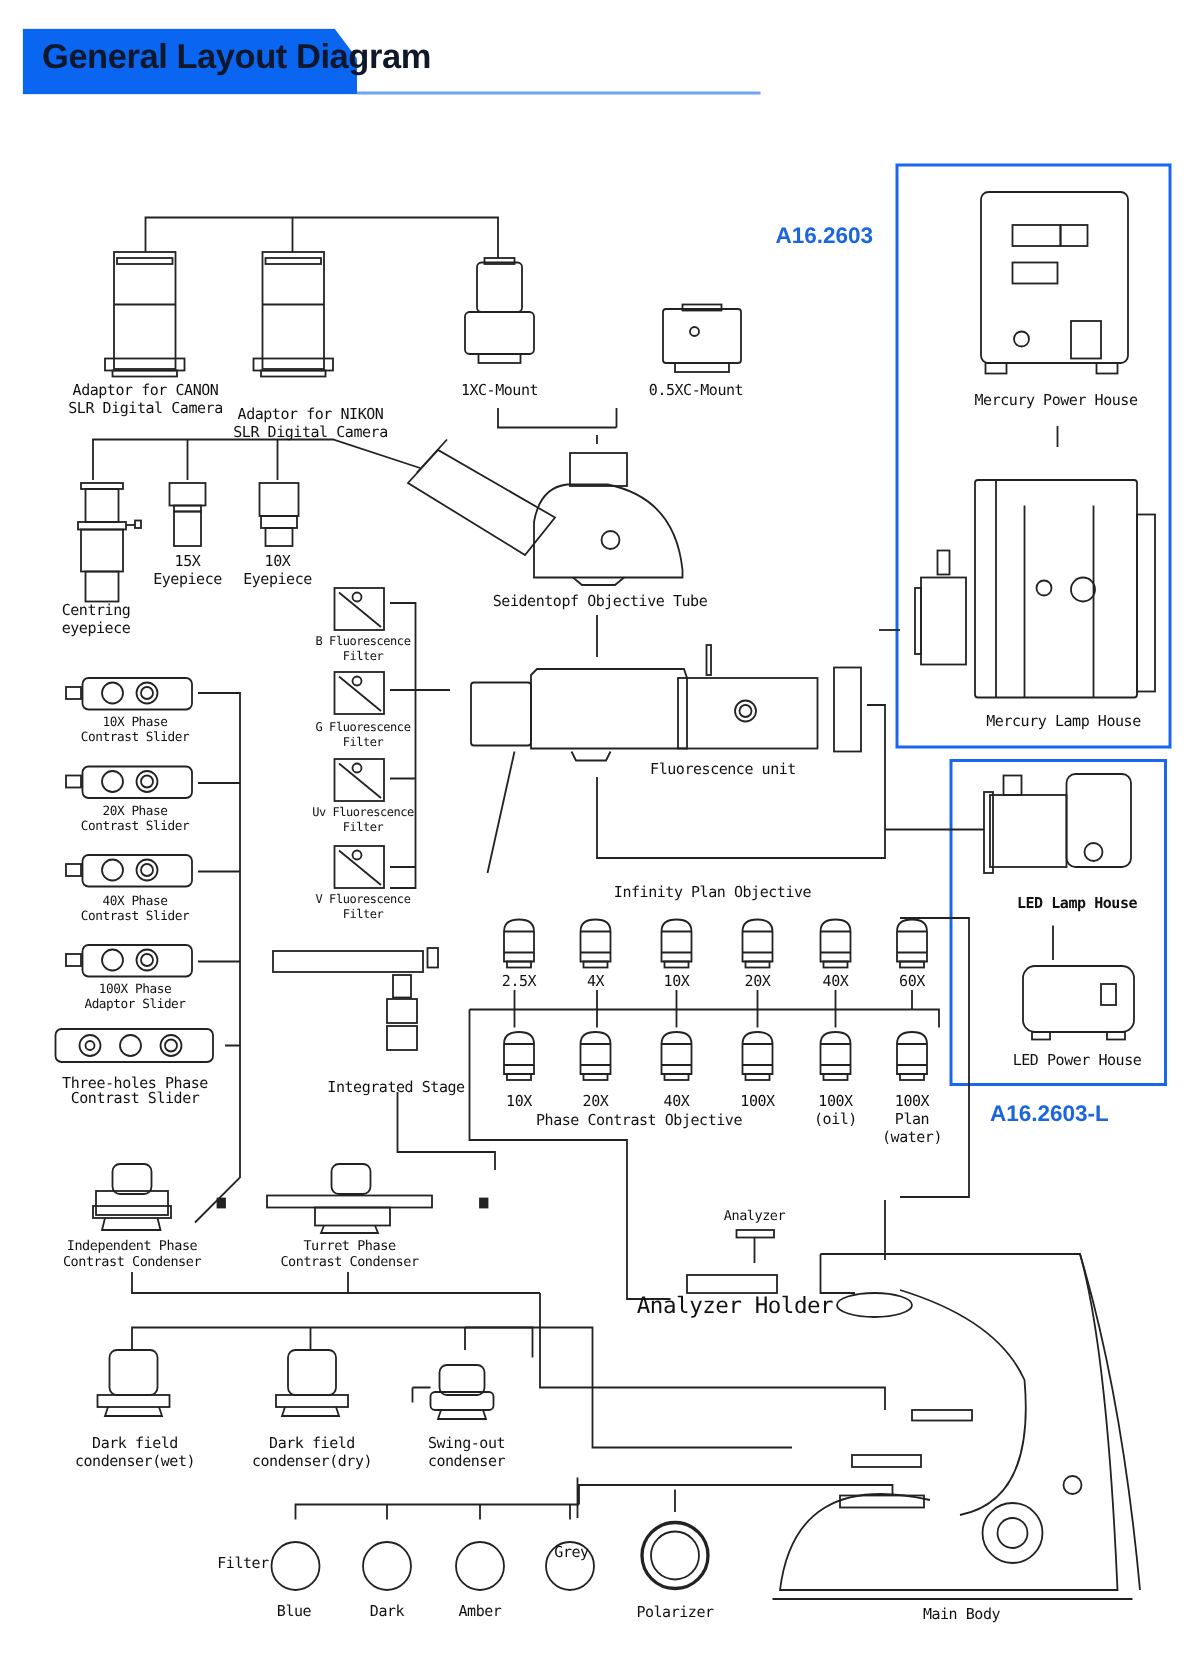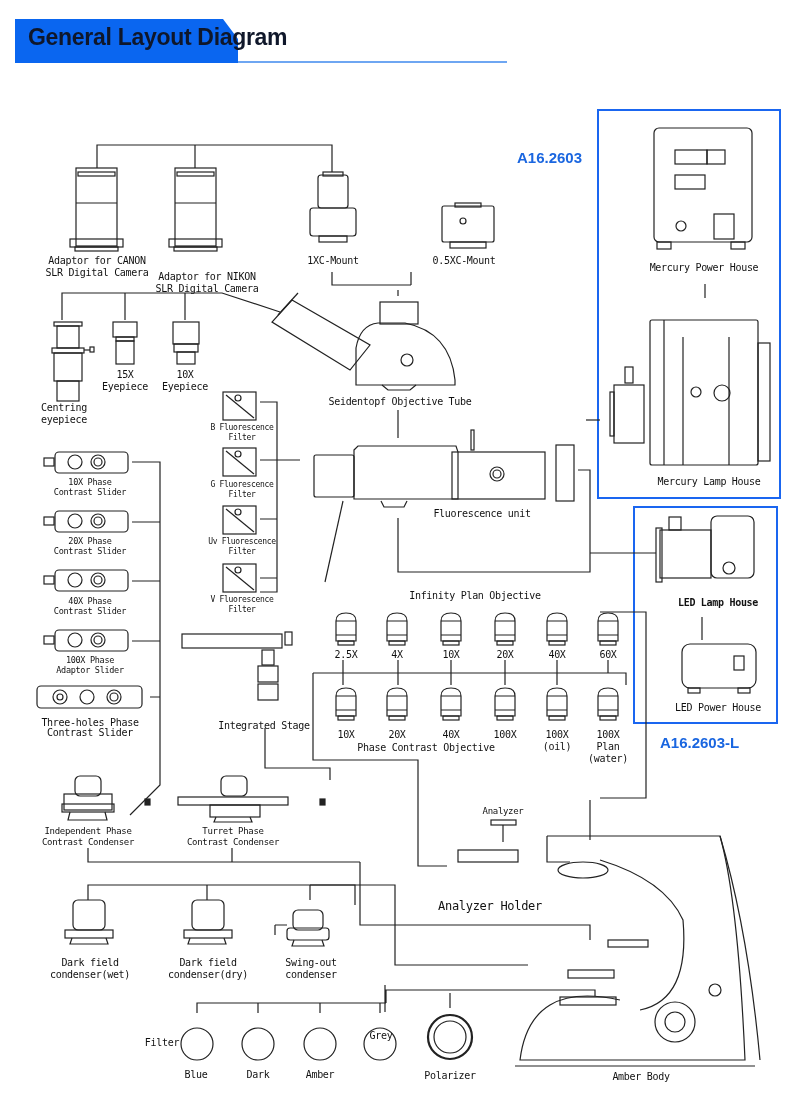--- a/index.html
+++ b/index.html
@@ -374,26 +374,26 @@
     <div class="lbl" style="left: 608px; top: 729px;">100X
 Plan
 (water)</div>
   </div>
 
 <div class="lbl" style="left:88px;top:826px;font-size:9px;line-height:11px;">Independent Phase
 Contrast Condenser</div>
 <div class="lbl" style="left:233px;top:826px;font-size:9px;line-height:11px;">Turret Phase
 Contrast Condenser</div>
 <div class="lbl" style="left:503px;top:805px;font-size:9px;">Analyzer</div>
-<div class="lbl" style="left:490px;top:864px;font-size:12px;margin-top:36px;">Analyzer Holder</div>
+<div class="lbl" style="left:490px;top:864px;font-size:15px;">Analyzer Holder</div>
 <div class="lbl" style="left:90px;top:957px;">Dark field
 condenser(wet)</div>
 <div class="lbl" style="left:208px;top:957px;">Dark field
 condenser(dry)</div>
 <div class="lbl" style="left:311px;top:957px;">Swing-out
 condenser</div>
 <div class="lbl" style="left:162px;top:1037px;">Filter</div>
 <div class="lbl" style="left:196px;top:1069px;">Blue</div>
 <div class="lbl" style="left:258px;top:1069px;">Dark</div>
 <div class="lbl" style="left:320px;top:1069px;">Amber</div>
 <div class="lbl" style="left:381px;top:1030px;text-align:center;">Grey</div>
 <div class="lbl" style="left:450px;top:1070px;">Polarizer</div>
-<div class="lbl" style="left:641px;top:1071px;">Amber Body</div>
+<div class="lbl" style="left:641px;top:1071px;">Main Body</div>
 
 </body></html>

